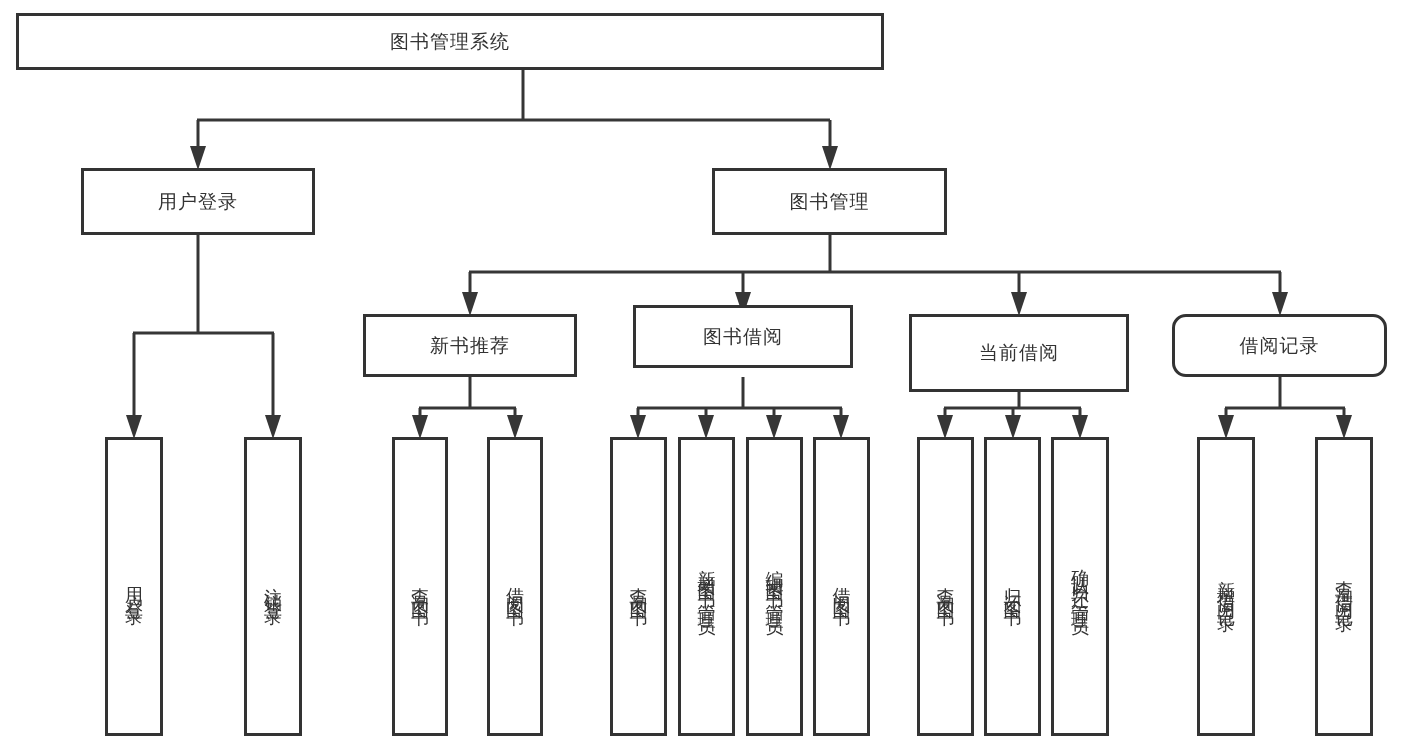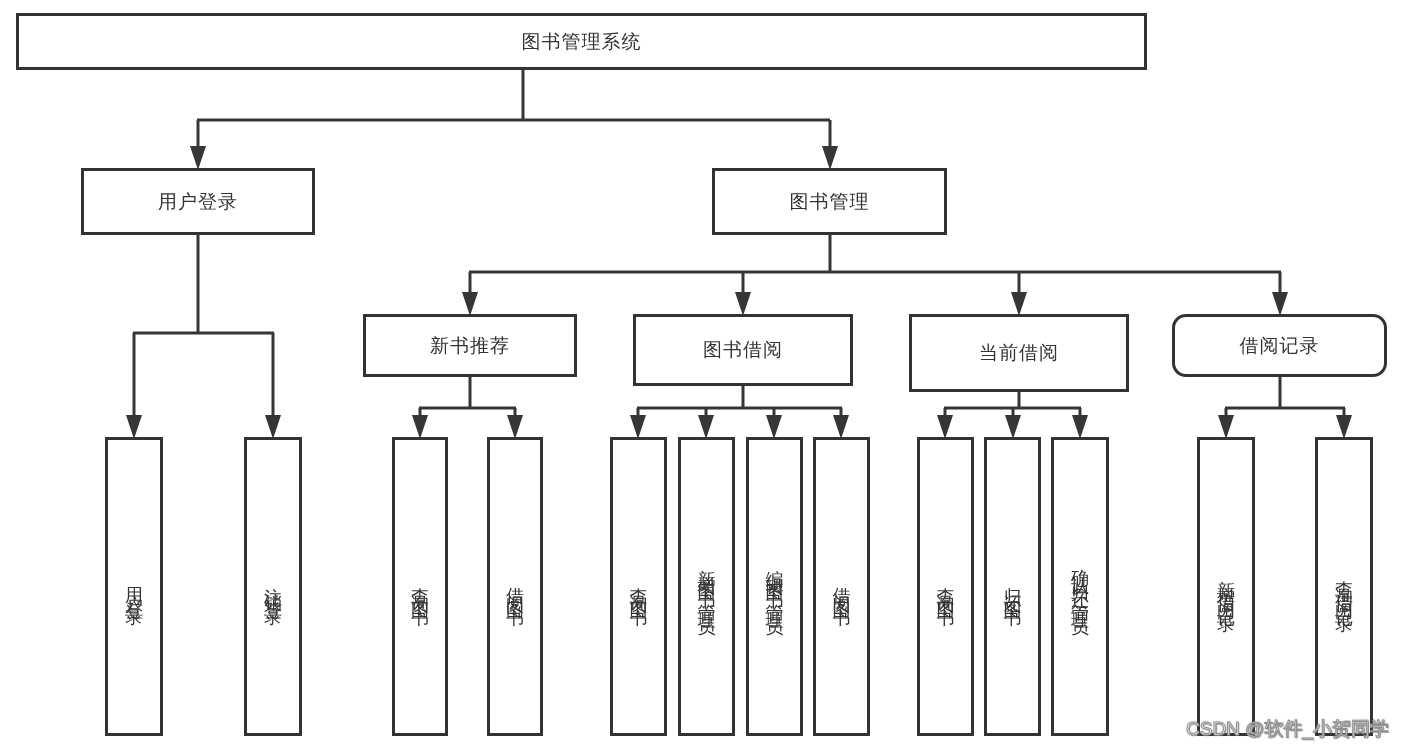--- a/index.html
+++ b/index.html
@@ -104,35 +104,35 @@
       <polygon points="698,415 714,415 706,439" fill="#363636"></polygon>
       <polygon points="766,415 782,415 774,439" fill="#363636"></polygon>
       <polygon points="833,415 849,415 841,439" fill="#363636"></polygon>
       <polygon points="937,415 953,415 945,439" fill="#363636"></polygon>
       <polygon points="1005,415 1021,415 1013,439" fill="#363636"></polygon>
       <polygon points="1072,415 1088,415 1080,439" fill="#363636"></polygon>
       <polygon points="1218,415 1234,415 1226,439" fill="#363636"></polygon>
       <polygon points="1336,415 1352,415 1344,439" fill="#363636"></polygon>
     </svg>
 
-  <div class="node hnode root" style="left:16px; top:13px; width:1131px; height:57px;">
+  <div class="node hnode root" style="left:16px; top:13px; width:868px; height:57px;">
     <span class="label">图书管理系统</span>
   </div>
 
   <div class="node hnode" style="left:81px; top:168px; width:234px; height:67px;">
     <span class="label">用户登录</span>
   </div>
   <div class="node hnode" style="left:363px; top:314px; width:214px; height:63px;">
     <span class="label">新书推荐</span>
   </div>
 
   <div class="node hnode" style="left:712px; top:168px; width:235px; height:67px;">
     <span class="label">图书管理</span>
   </div>
-  <div class="node hnode" style="left:633px; top:314px; width:220px; height:72px;">
+  <div class="node hnode" style="left:633px; top:305px; width:220px; height:63px;">
     <span class="label">图书借阅</span>
   </div>
   <div class="node hnode" style="left:909px; top:314px; width:220px; height:78px;">
     <span class="label">当前借阅</span>
   </div>
   <div class="node hnode" style="left:1172px; top:314px; width:215px; height:63px;border-radius:14px;">
     <span class="label">借阅记录</span>
   </div>
 
   <div class="node vnode" style="left:105px; top:437px; width:58px; height:299px;">
@@ -172,14 +172,13 @@
     <span class="label">确认归还（管理员）</span>
   </div>
 
   <div class="node vnode" style="left:1197px; top:437px; width:58px; height:299px;">
     <span class="label">新增借阅记录</span>
   </div>
   <div class="node vnode" style="left:1315px; top:437px; width:58px; height:299px;">
     <span class="label">查询借阅记录</span>
   </div>
 
-  <div class="watermark">CSDN @软件_小贺同学</div>
 </div>
 
 </body></html>

